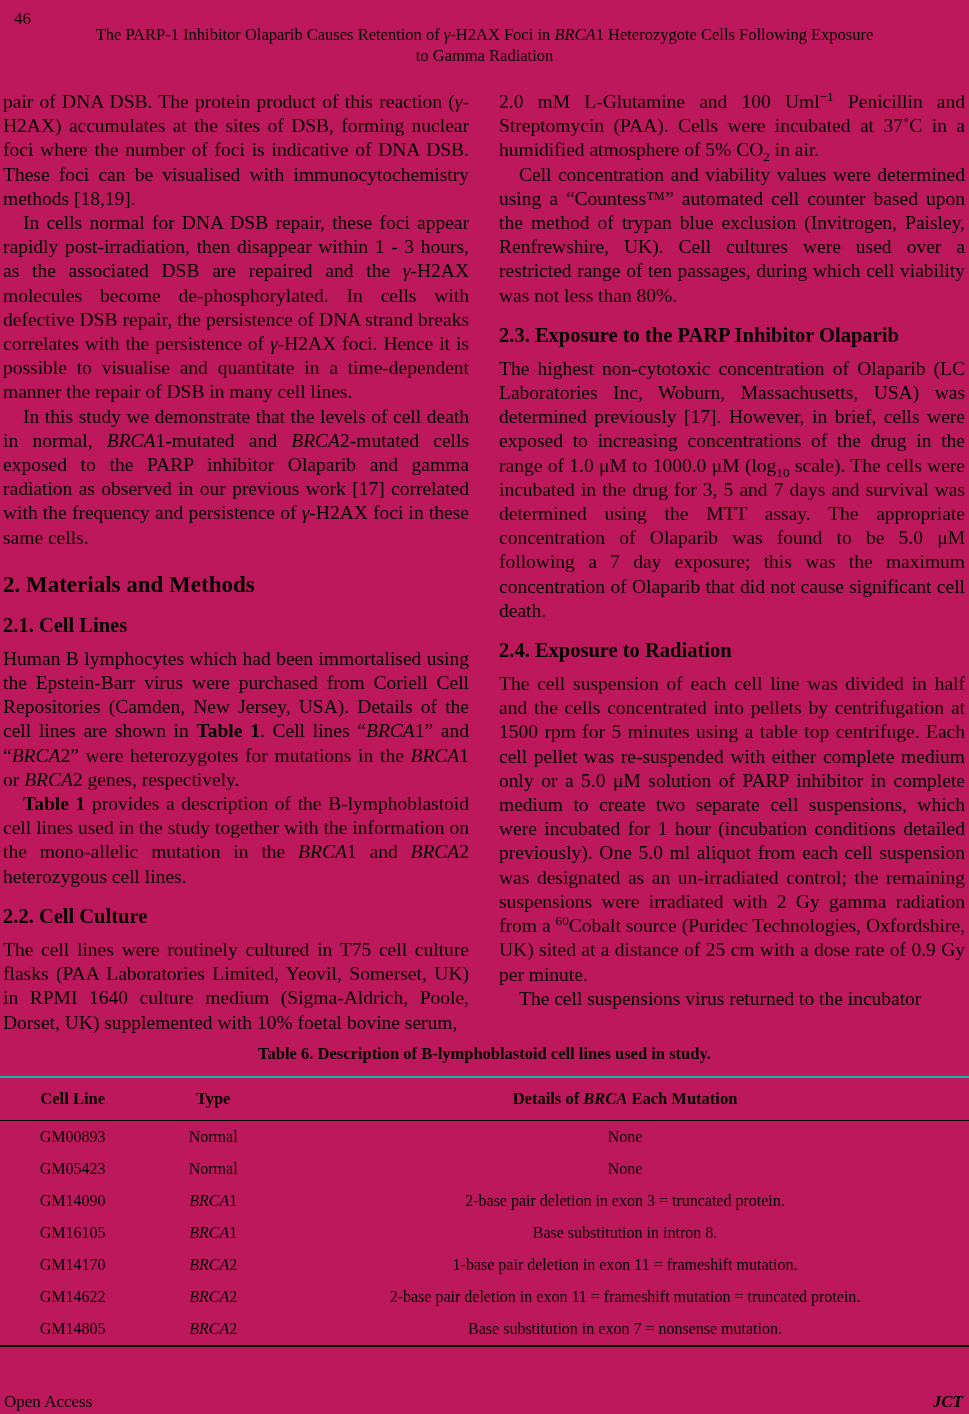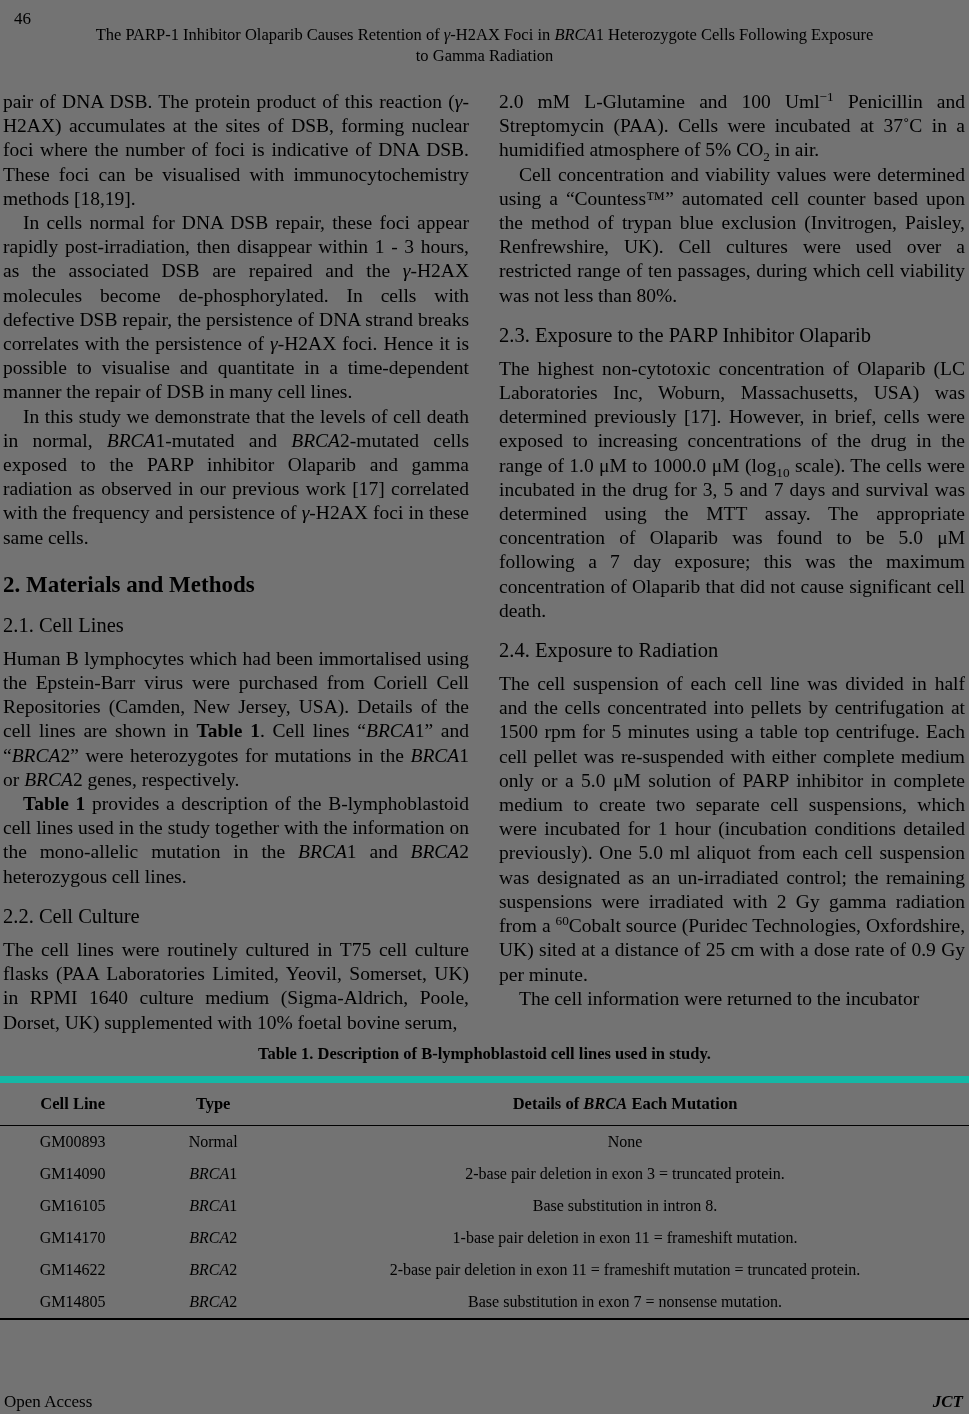--- a/index.html
+++ b/index.html
@@ -1,37 +1,37 @@
 <!DOCTYPE html>
 <html><head>
 <meta charset="utf-8">
 <style>
   html,body{margin:0;padding:0;background:#fff;}
   .page{
     position:relative;
     width:969px;height:1414px;
-    background:#737373;color:#000;
+    background:#be185d;color:#000;
     font-family:"Liberation Serif","DejaVu Serif",serif;
     overflow:hidden;
   }
   .header{position:relative;padding-top:9px;}
   .page-number{position:absolute;left:14px;top:9px;font-size:17px;}
   .paper-title{width:790px;margin:15px auto;text-align:center;font-size:16.5px;line-height:21px;}
   .columns{display:flex;gap:30px;padding:0 3px;margin-top:24px;}
   .col{width:466px;}
   .p{font-size:19.5px;line-height:24.2px;text-align:justify;margin:0;}
   .p.indent{text-indent:20px;}
   .h2{font-size:23px;font-weight:bold;margin:22px 0 6px 0;}
-  .h3{font-size:20.5px;font-weight:normal;margin:16px 0 10px 0;white-space:nowrap;}
+  .h3{font-size:20.5px;font-weight:bold;margin:16px 0 10px 0;white-space:nowrap;}
   sup{font-size:68%;line-height:0;}
   sub{font-size:68%;line-height:0;}
   .table-section{position:absolute;left:0;right:0;top:1044px;}
   .tbl-caption{text-align:center;font-weight:bold;font-size:16.5px;margin:0 0 12px 0;}
   table.data{width:100%;border-collapse:collapse;font-size:16px;
-    border-top:7px solid #14b8a6;border-bottom:2px solid #000;}
+    border-top:2px solid #14b8a6;border-bottom:2px solid #000;}
   table.data thead tr{border-bottom:1.5px solid #000;}
   table.data th{font-weight:bold;padding:11px 0;text-align:center;font-size:16.5px;}
   table.data td{padding:7px 8px;text-align:center;}
   .c1{width:15%;} .c2{width:14%;} .c3{width:71%;}
   .footer{position:absolute;left:4px;right:6px;top:1392px;display:flex;justify-content:space-between;font-size:17px;}
   .footer .jct{font-weight:bold;font-style:italic;}
 </style>
 </head>
 <body>
 
@@ -54,37 +54,42 @@
         <div class="h3"><span>2.2. Cell Culture</span></div>
         <p class="p"><span>The cell lines were routinely cultured in T75 cell culture flasks (PAA Laboratories Limited, Yeovil, Somerset, UK) in RPMI 1640 culture medium (Sigma-Aldrich, Poole, Dorset, UK) supplemented with 10% foetal bovine serum,</span></p>
       </div>
     <div class="col" id="col-right">
         <p class="p"><span>2.0 mM L-Glutamine and 100 Uml</span><sup>−1</sup><span> Penicillin and Streptomycin (PAA). Cells were incubated at 37˚C in a humidified atmosphere of 5% CO</span><sub>2</sub><span> in air.</span></p>
         <p class="p indent"><span>Cell concentration and viability values were determined using a “Countess™” automated cell counter based upon the method of trypan blue exclusion (Invitrogen, Paisley, Renfrewshire, UK). Cell cultures were used over a restricted range of ten passages, during which cell viability was not less than 80%.</span></p>
         <div class="h3"><span>2.3. Exposure to the PARP Inhibitor Olaparib</span></div>
         <p class="p"><span>The highest non-cytotoxic concentration of Olaparib (LC Laboratories Inc, Woburn, Massachusetts, USA) was determined previously [17]. However, in brief, cells were exposed to increasing concentrations of the drug in the range of 1.0 μM to 1000.0 μM (log</span><sub>10</sub><span> scale). The cells were incubated in the drug for 3, 5 and 7 days and survival was determined using the MTT assay. The appropriate concentration of Olaparib was found to be 5.0 μM following a 7 day exposure; this was the maximum concentration of Olaparib that did not cause significant cell death.</span></p>
         <div class="h3"><span>2.4. Exposure to Radiation</span></div>
         <p class="p"><span>The cell suspension of each cell line was divided in half and the cells concentrated into pellets by centrifugation at 1500 rpm for 5 minutes using a table top centrifuge. Each cell pellet was re-suspended with either complete medium only or a 5.0 μM solution of PARP inhibitor in complete medium to create two separate cell suspensions, which were incubated for 1 hour (incubation conditions detailed previously). One 5.0 ml aliquot from each cell suspension was designated as an un-irradiated control; the remaining suspensions were irradiated with 2 Gy gamma radiation from a </span><sup>60</sup><span>Cobalt source (Puridec Technologies, Oxfordshire, UK) sited at a distance of 25 cm with a dose rate of 0.9 Gy per minute.</span></p>
-        <p class="p indent"><span>The cell information were returned to the incubator</span></p>
+        <p class="p indent"><span>The cell suspensions virus returned to the incubator</span></p>
       </div>
   </div>
 
   <div class="table-section">
-    <p class="tbl-caption">Table 1. Description of B-lymphoblastoid cell lines used in study.</p>
+    <p class="tbl-caption">Table 6. Description of B-lymphoblastoid cell lines used in study.</p>
     <table class="data">
       <thead>
         <tr>
           <th class="c1"><span>Cell Line</span></th>
           <th class="c2"><span>Type</span></th>
           <th class="c3"><span>Details of </span><span style="font-style: italic;">BRCA</span><span> Each Mutation</span></th>
         </tr>
       </thead>
       <tbody id="tbl-body">
           <tr>
             <td class="c1"><span>GM00893</span></td>
+            <td class="c2"><span>Normal</span></td>
+            <td class="c3"><span>None</span></td>
+          </tr>
+          <tr>
+            <td class="c1"><span>GM05423</span></td>
             <td class="c2"><span>Normal</span></td>
             <td class="c3"><span>None</span></td>
           </tr>
           <tr>
             <td class="c1"><span>GM14090</span></td>
             <td class="c2"><span style="font-style: italic;">BRCA</span><span>1</span></td>
             <td class="c3"><span>2-base pair deletion in exon 3 = truncated protein.</span></td>
           </tr>
           <tr>
             <td class="c1"><span>GM16105</span></td>

